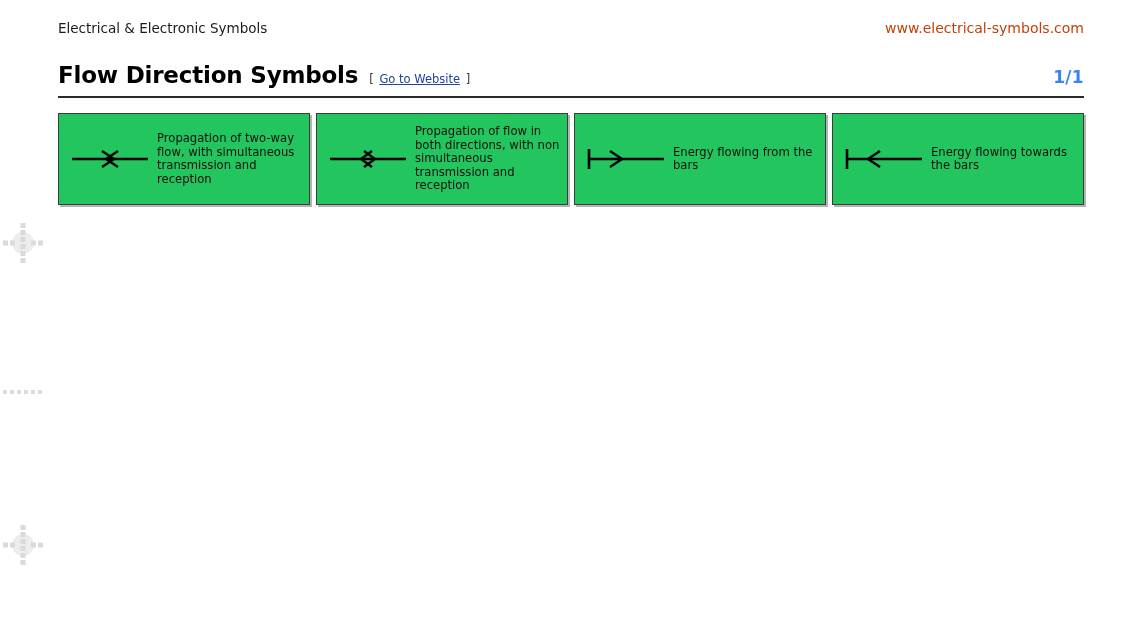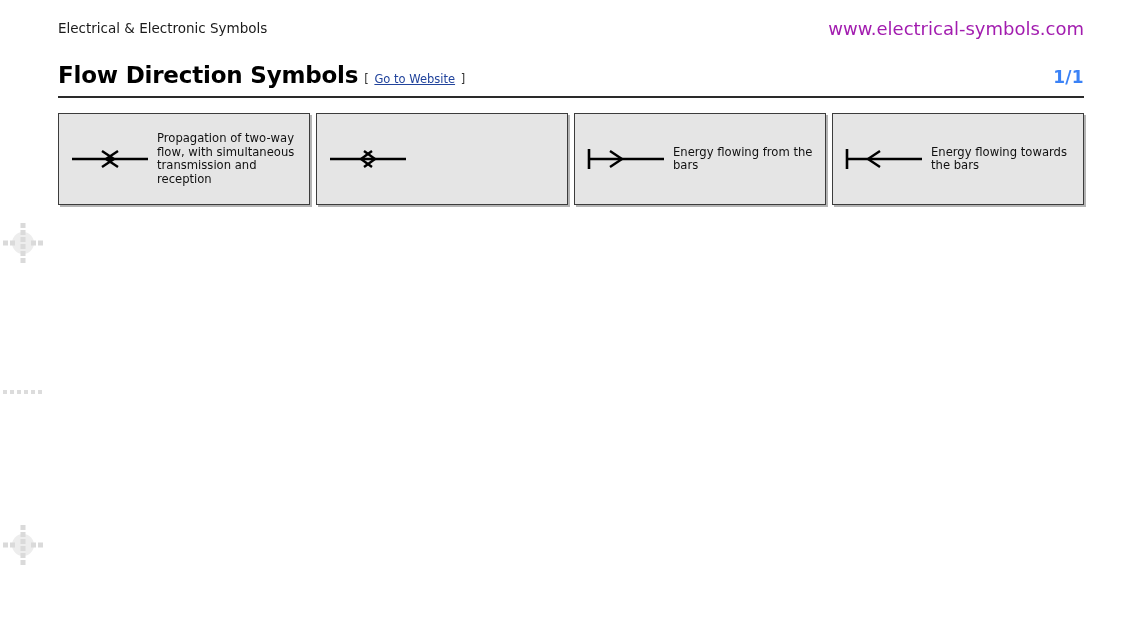--- a/index.html
+++ b/index.html
@@ -28,39 +28,39 @@
     align-items: center;
     justify-content: space-between;
   }
   .site-title {
     font-size: 13.5px;
     color: #1a1a1a;
     white-space: nowrap;
     text-align: right;
   }
   .site-url {
-    font-size: 18px;
-    color: #a21caf;
+    font-size: 14px;
+    color: #c2410c;
     white-space: nowrap;
   }
 
   
   .titlebar {
     position: absolute;
     left: 58px;
     top: 62px;
     width: 1026px;
     display: flex;
     align-items: baseline;
     justify-content: space-between;
   }
   .title-left {
     display: flex;
     align-items: baseline;
-    gap: 6px;
+    gap: 11px;
   }
   .page-title {
     font-size: 23px;
     font-weight: bold;
     letter-spacing: -0.2px;
     color: #000000;
     white-space: nowrap;
   }
   .link-wrap {
     font-size: 11.5px;
@@ -101,21 +101,21 @@
     width: 1030px;
     display: flex;
     flex-wrap: wrap;
     gap: 5px 6px;
   }
   .card {
     width: 252px;
     height: 92px;
     box-sizing: border-box;
     border: 1px solid #3c3c3c;
-    background: #e5e5e5;
+    background: #22c55e;
     box-shadow: 2px 2px 0 0 #b4b4b4;
     display: flex;
     align-items: center;
     padding: 0 6px 0 8px;
   }
   .sym {
     width: 86px;
     min-width: 86px;
     height: 40px;
     display: flex;
@@ -174,20 +174,21 @@
   </div>
 
   <div class="card">
     <div class="sym">
       <svg width="80" height="34" viewBox="0 0 80 34">
         <line x1="2" y1="17" x2="78" y2="17" stroke="#000" stroke-width="2.4"></line>
         <polyline points="44,9 33,17 44,25" fill="none" stroke="#000" stroke-width="2.4"></polyline>
         <polyline points="36,9 47,17 36,25" fill="none" stroke="#000" stroke-width="2.4"></polyline>
       </svg>
     </div>
+    <div class="caption">Propagation of flow in both directions, with non simultaneous transmission and reception</div>
   </div>
 
   <div class="card">
     <div class="sym">
       <svg width="80" height="34" viewBox="0 0 80 34">
         <line x1="3" y1="7" x2="3" y2="27" stroke="#000" stroke-width="2.6"></line>
         <line x1="3" y1="17" x2="78" y2="17" stroke="#000" stroke-width="2.4"></line>
         <polyline points="24,9 36,17 24,25" fill="none" stroke="#000" stroke-width="2.4"></polyline>
       </svg>
     </div>

